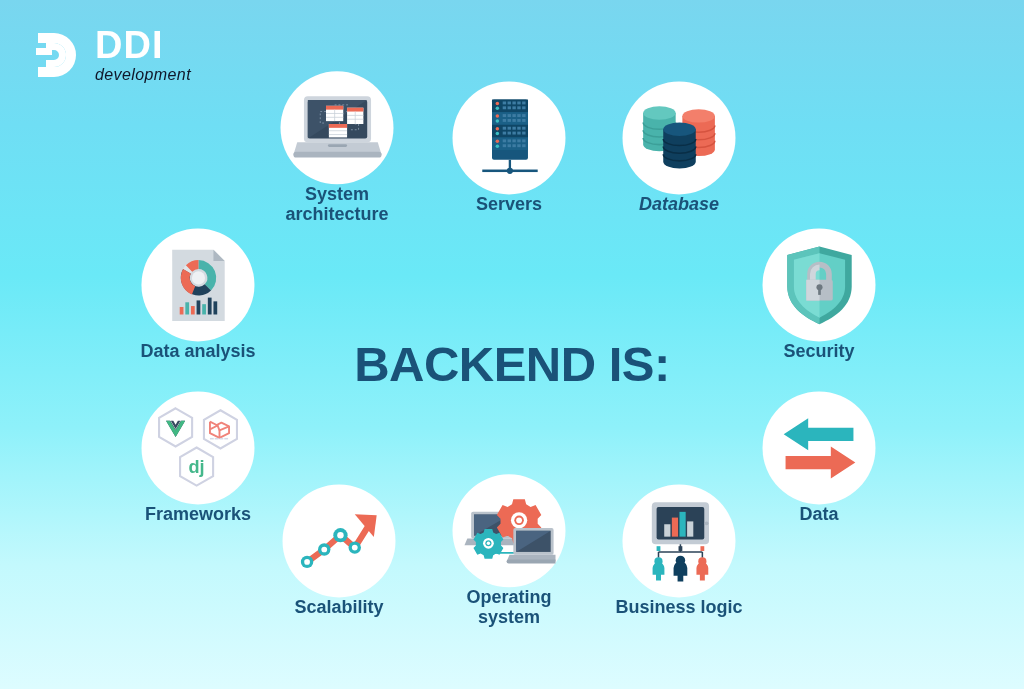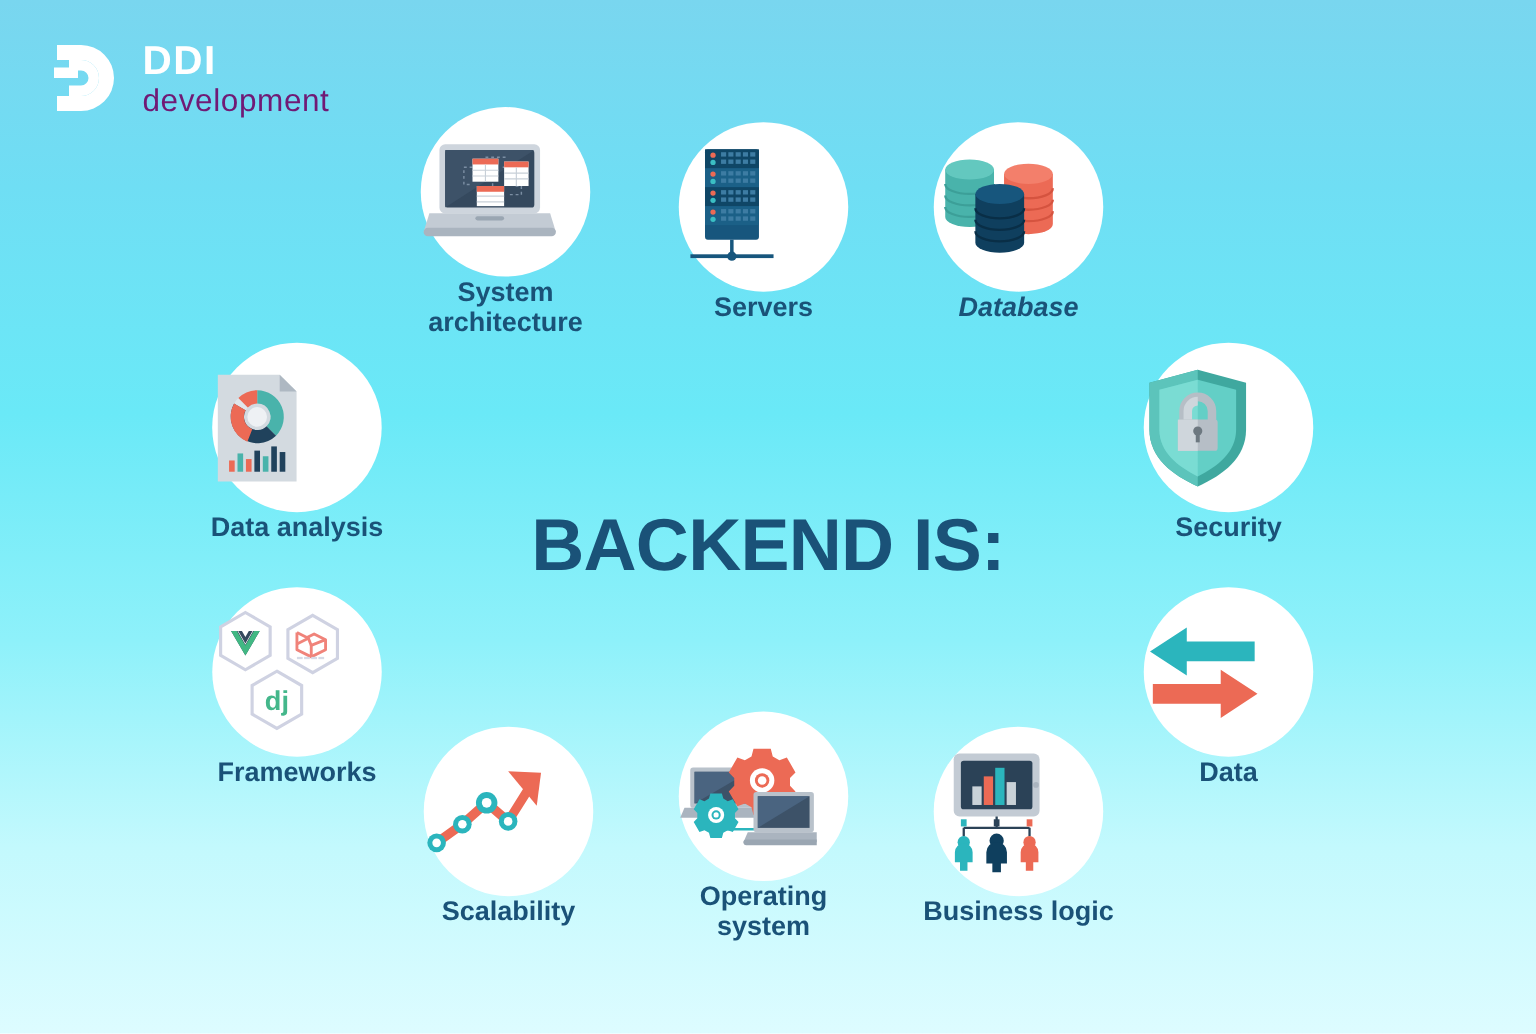--- a/index.html
+++ b/index.html
@@ -14,37 +14,37 @@
        #c3f9fd 82%,
        #ddfcff 100%);
     position:relative;
   }
   .stage{position:absolute;inset:0;}
 
   
   .logo{position:absolute;left:34px;top:26px;display:flex;align-items:center;gap:13px;}
   .logo-mark{width:48px;height:52px;}
   .logo-text{display:flex;flex-direction:column;justify-content:center;line-height:1;}
-  .logo-ddi{color:#ffffff;font-size:27px;font-weight:bold;letter-spacing:1px;}
-  .logo-dev{color:#701a75;font-size:21px;letter-spacing:.4px;margin-top:3px;}
+  .logo-ddi{color:#ffffff;font-size:38px;font-weight:bold;letter-spacing:1px;}
+  .logo-dev{color:#0f172a;font-size:16px;font-style:italic;letter-spacing:.4px;margin-top:3px;}
 
   
   .title{
     position:absolute;left:0;right:0;top:336px;text-align:center;
     color:#1a5278;font-size:49px;font-weight:bold;letter-spacing:-0.5px;
   }
 
   
   .node{position:absolute;transform:translate(-50%,-50%);text-align:center;}
   .bubble{
     width:113px;height:113px;border-radius:50%;
     background:#ffffff;
     margin:0 auto;
     position:relative;
-    display:flex;align-items:center;
+    display:flex;align-items:center;justify-content:center;
   }
   .bubble svg{display:block;}
   .caption{
     color:#1a5278;font-size:18px;font-weight:bold;
     line-height:1.12;white-space:pre-line;
   }
 </style>
 </head>
 <body>
 

